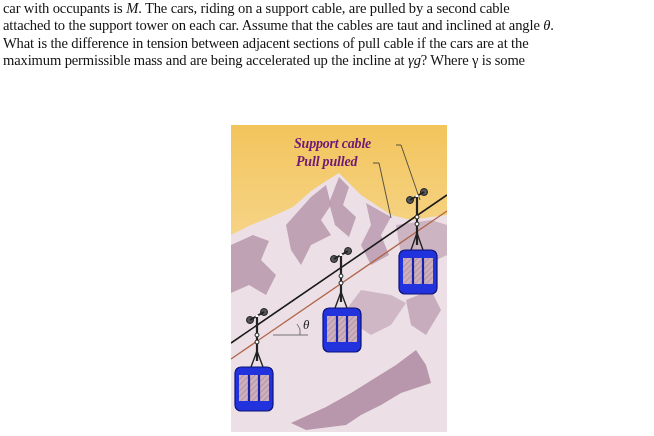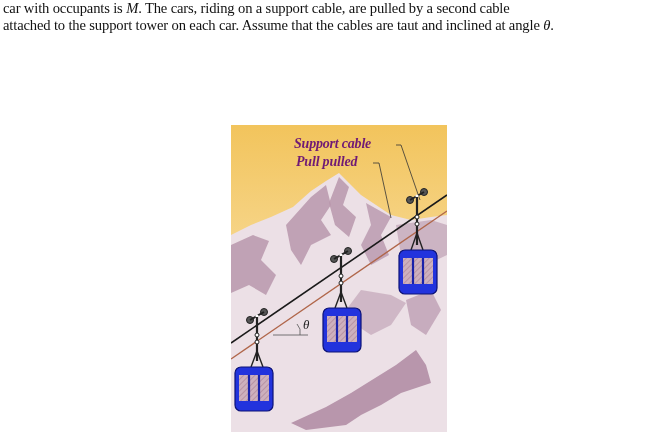--- a/index.html
+++ b/index.html
@@ -58,20 +58,22 @@
       font-size: 13px;
       color: #222;
     }
   </style>
 </head>
 <body>
 
 <div class="problem-text">
   <span class="line"><span>car with occupants is </span><i>M</i><span>. The cars, riding on a support cable, are pulled by a second cable</span></span>
   <span class="line"><span>attached to the support tower on each car. Assume that the cables are taut and inclined at angle </span><i>θ</i><span>.</span></span>
+  <span class="line">What is the difference in tension between adjacent sections of pull cable if the cars are at the</span>
+  <span class="line"><span>maximum permissible mass and are being accelerated up the incline at </span><i>γg</i><span>? Where </span><span>γ</span><span> is some</span></span>
 </div>
 
 <div class="figure">
   <svg width="216" height="307" viewBox="0 0 216 307">
     <defs>
       <linearGradient id="sky" x1="0" y1="0" x2="0" y2="1">
         <stop offset="0" stop-color="#f2c45c"></stop>
         <stop offset="0.55" stop-color="#f8dc9c"></stop>
         <stop offset="1" stop-color="#fcebcc"></stop>
       </linearGradient>

